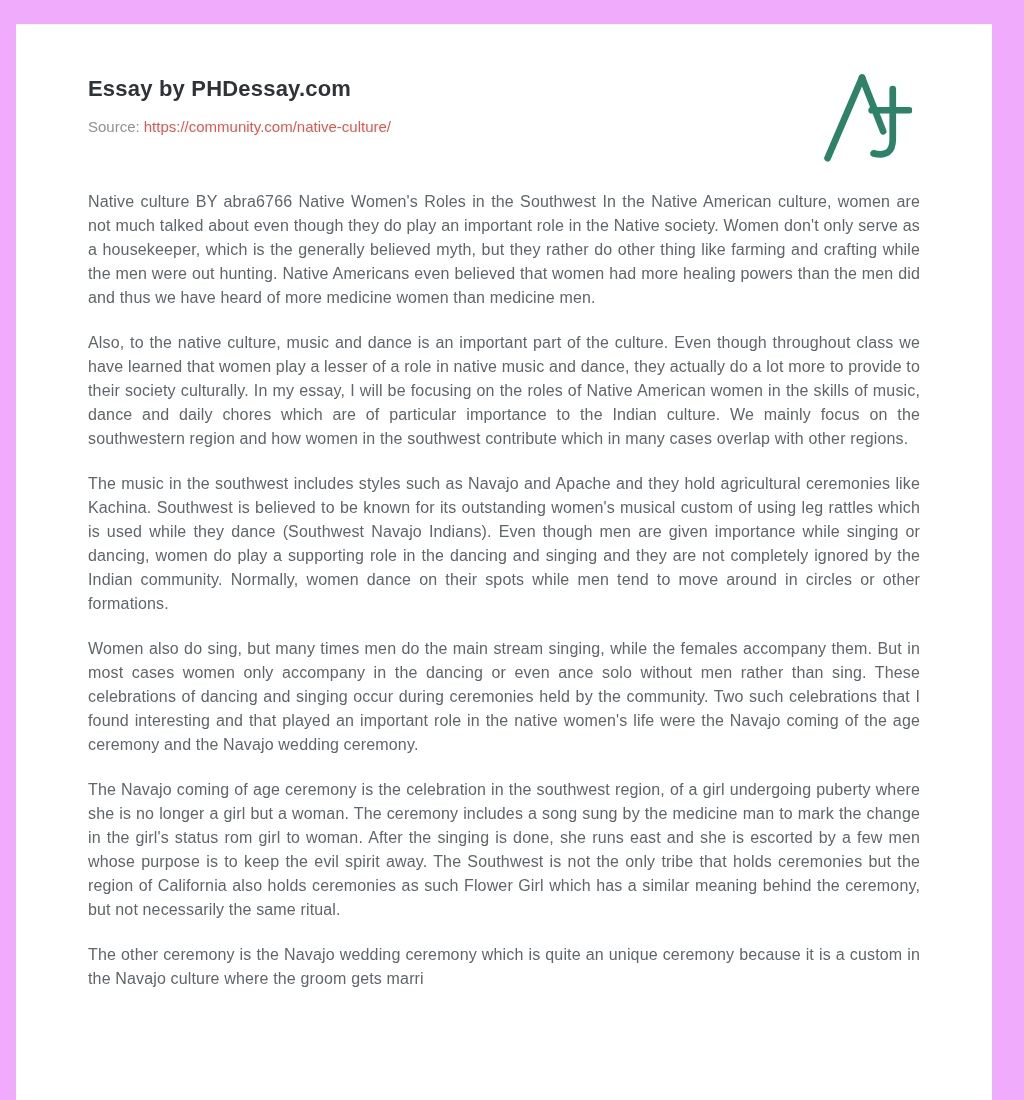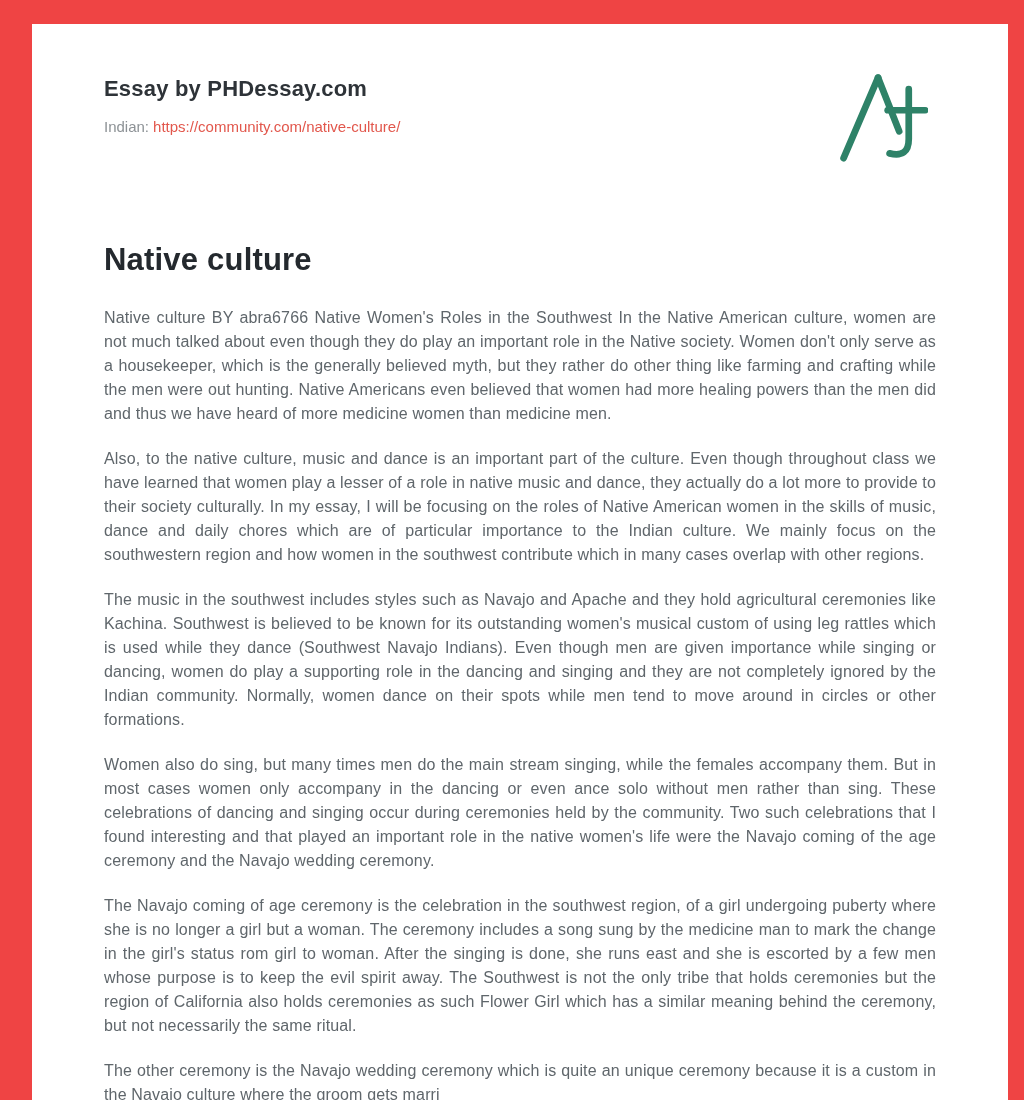--- a/index.html
+++ b/index.html
@@ -5,22 +5,22 @@
   * { margin: 0; padding: 0; box-sizing: border-box; }
   html, body {
     width: 1024px;
     height: 1100px;
     overflow: hidden;
     font-family: "Liberation Sans", "DejaVu Sans", sans-serif;
   }
   .page {
     width: 1024px;
     height: 1100px;
-    background: #ef4444;
-    padding: 24px 24px 0 32px;
+    background: #f0abfc;
+    padding: 24px 24px 0 16px;
   }
   .card {
     background: #ffffff;
     width: 976px;
     min-height: 1076px;
     padding: 52px 72px 40px 72px;
   }
   .header {
     display: flex;
     justify-content: space-between;
@@ -74,39 +74,38 @@
 </head>
 <body>
 
 <div class="page">
   <div class="card">
 
     <div class="header">
       <div class="header-left">
         <div class="byline">Essay by PHDessay.com</div>
         <div class="source-line">
-          <span class="source-label">Indian:</span><a class="source-link">https://community.com/native-culture/</a>
+          <span class="source-label">Source:</span><a class="source-link">https://community.com/native-culture/</a>
         </div>
       </div>
 
       <div class="logo">
         <svg viewBox="0 0 100 96" width="96" height="92" fill="none" stroke="#2e8268" stroke-width="7" stroke-linecap="round" stroke-linejoin="round">
 
           <path d="M12 92 L48 8"></path>
 
           <path d="M48 8 L70 64"></path>
 
           <path d="M58 42 L97 42"></path>
 
           <path d="M80 20 L80 72 Q80 92 60 87"></path>
         </svg>
       </div>
     </div>
 
-    <h1 class="title">Native culture</h1>
 
     <div class="body-text">
       <p>Native culture BY abra6766 Native Women's Roles in the Southwest In the Native American culture, women are not much talked about even though they do play an important role in the Native society. Women don't only serve as a housekeeper, which is the generally believed myth, but they rather do other thing like farming and crafting while the men were out hunting. Native Americans even believed that women had more healing powers than the men did and thus we have heard of more medicine women than medicine men.</p>
       <p>Also, to the native culture, music and dance is an important part of the culture. Even though throughout class we have learned that women play a lesser of a role in native music and dance, they actually do a lot more to provide to their society culturally. In my essay, I will be focusing on the roles of Native American women in the skills of music, dance and daily chores which are of particular importance to the Indian culture. We mainly focus on the southwestern region and how women in the southwest contribute which in many cases overlap with other regions.</p>
       <p>The music in the southwest includes styles such as Navajo and Apache and they hold agricultural ceremonies like Kachina. Southwest is believed to be known for its outstanding women's musical custom of using leg rattles which is used while they dance (Southwest Navajo Indians). Even though men are given importance while singing or dancing, women do play a supporting role in the dancing and singing and they are not completely ignored by the Indian community. Normally, women dance on their spots while men tend to move around in circles or other formations.</p>
       <p>Women also do sing, but many times men do the main stream singing, while the females accompany them. But in most cases women only accompany in the dancing or even ance solo without men rather than sing. These celebrations of dancing and singing occur during ceremonies held by the community. Two such celebrations that I found interesting and that played an important role in the native women's life were the Navajo coming of the age ceremony and the Navajo wedding ceremony.</p>
       <p>The Navajo coming of age ceremony is the celebration in the southwest region, of a girl undergoing puberty where she is no longer a girl but a woman. The ceremony includes a song sung by the medicine man to mark the change in the girl's status rom girl to woman. After the singing is done, she runs east and she is escorted by a few men whose purpose is to keep the evil spirit away. The Southwest is not the only tribe that holds ceremonies but the region of California also holds ceremonies as such Flower Girl which has a similar meaning behind the ceremony, but not necessarily the same ritual.</p>
       <p>The other ceremony is the Navajo wedding ceremony which is quite an unique ceremony because it is a custom in the Navajo culture where the groom gets marri</p>
     </div>
 

